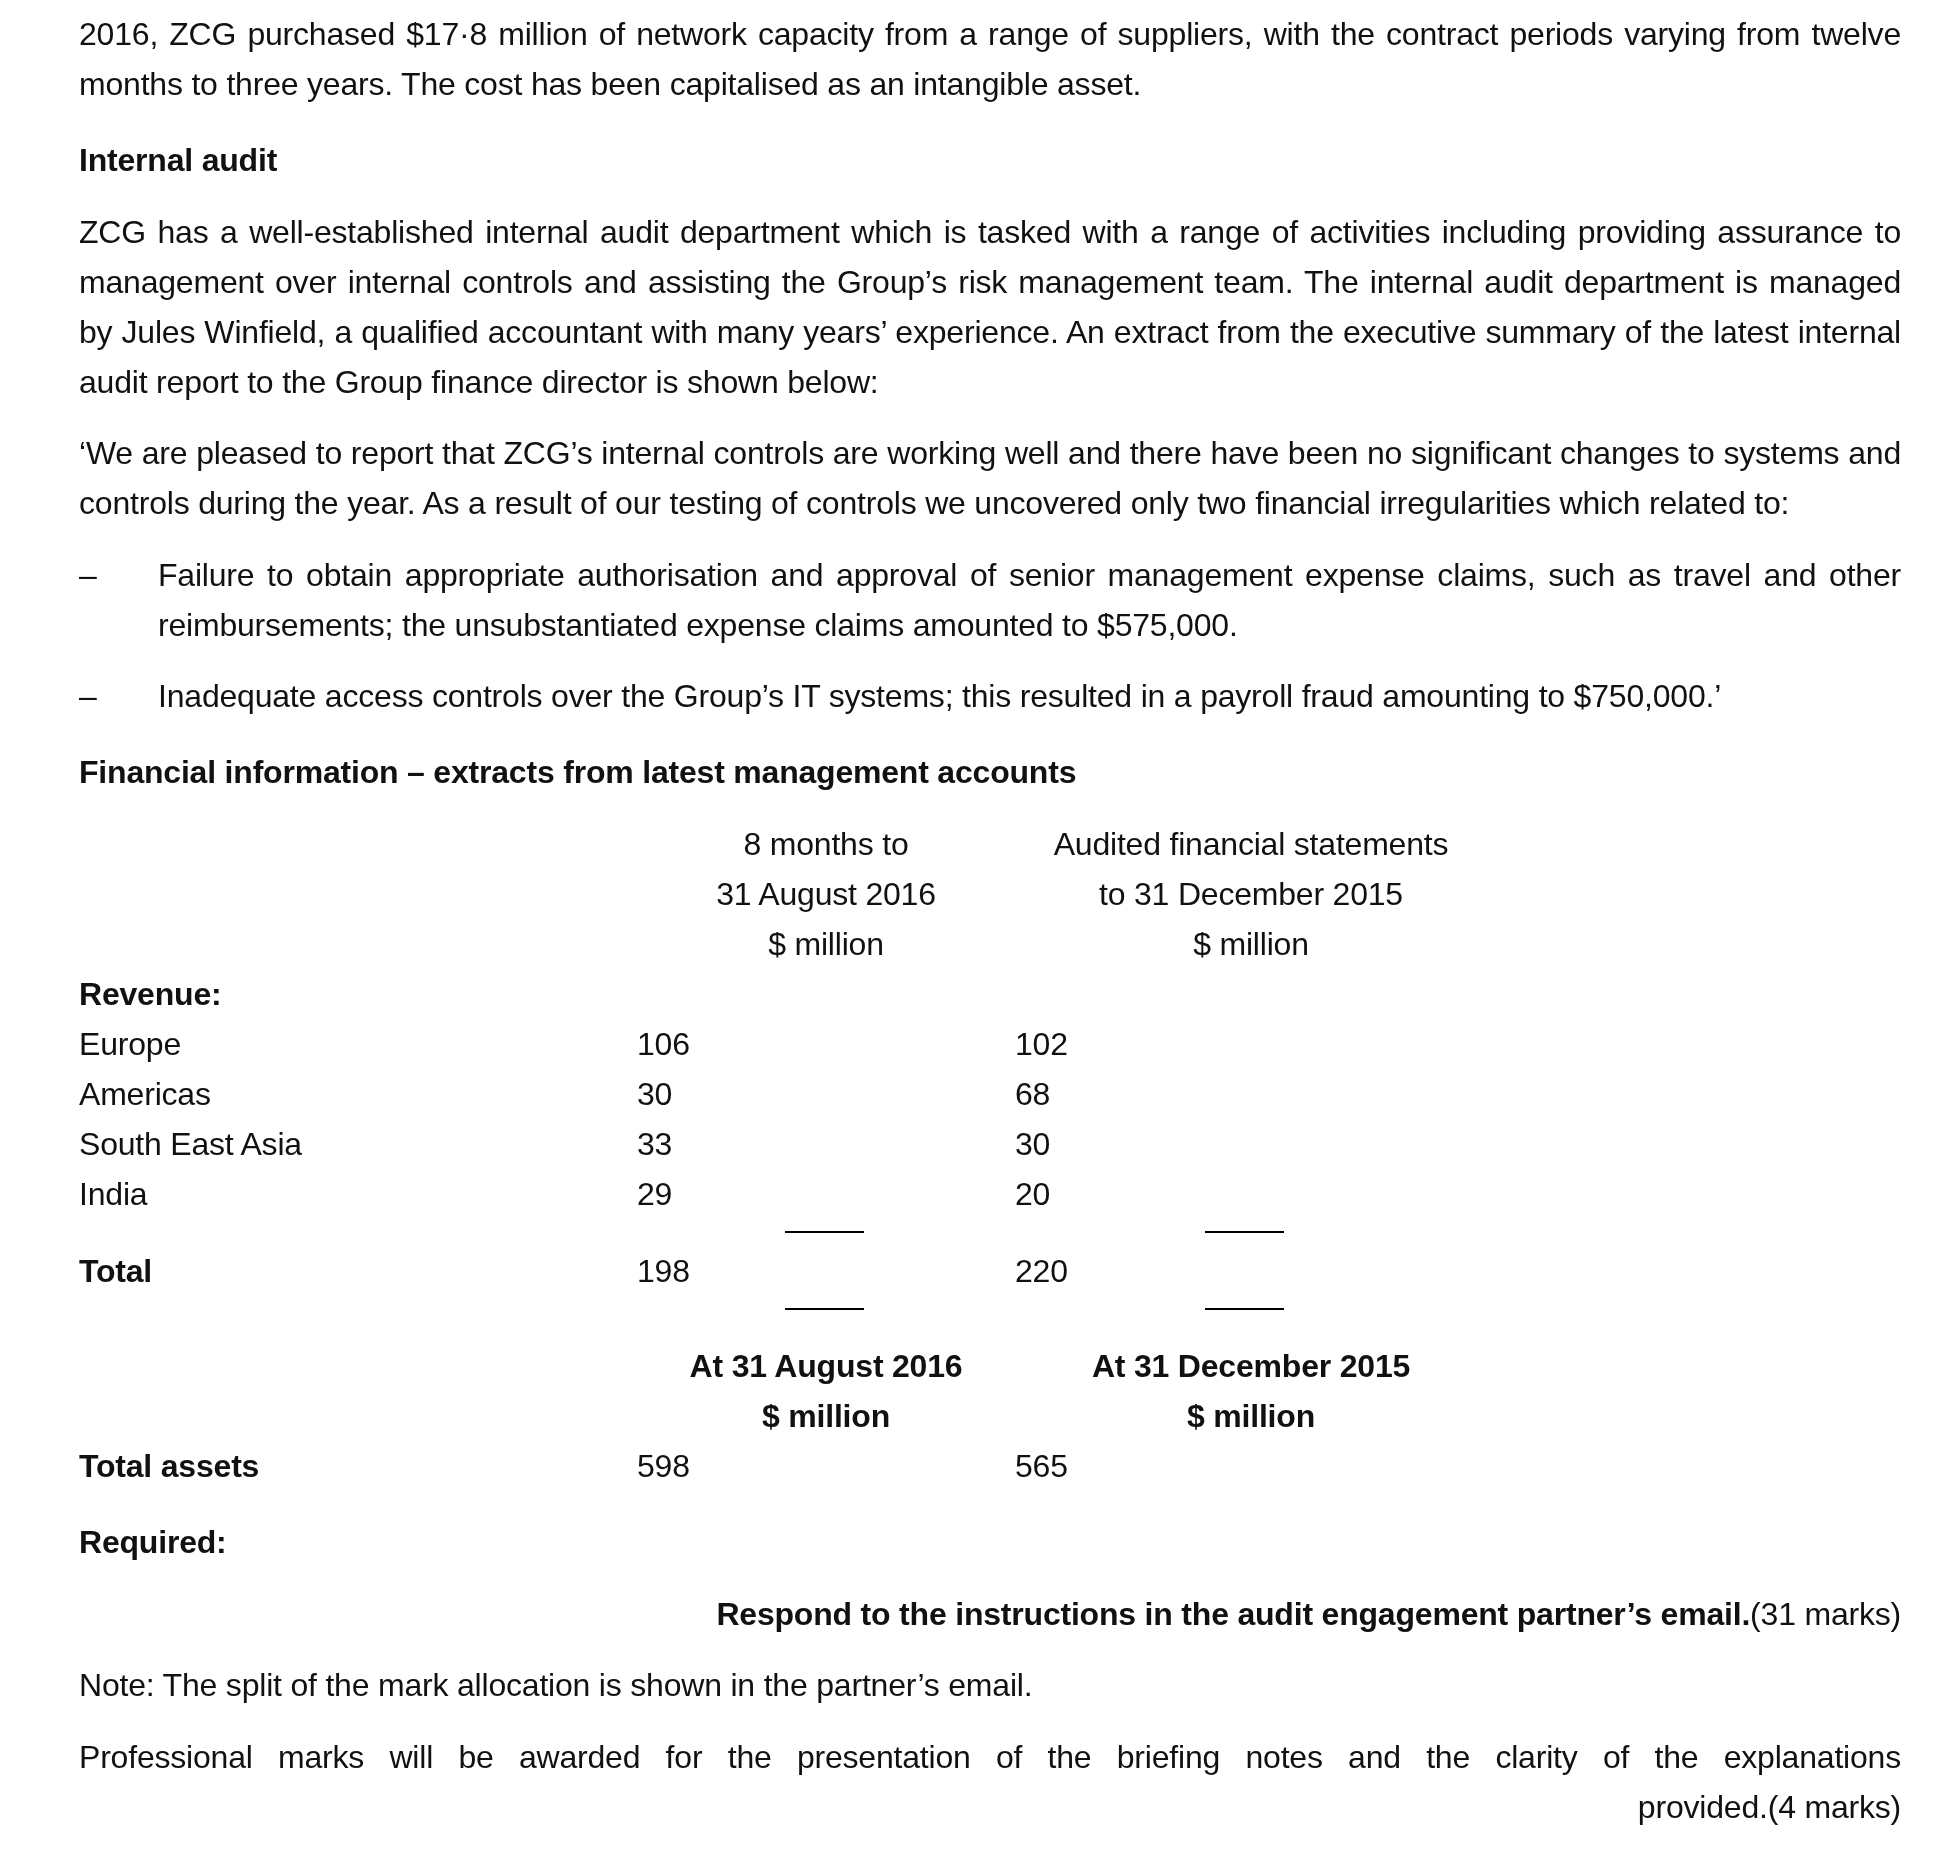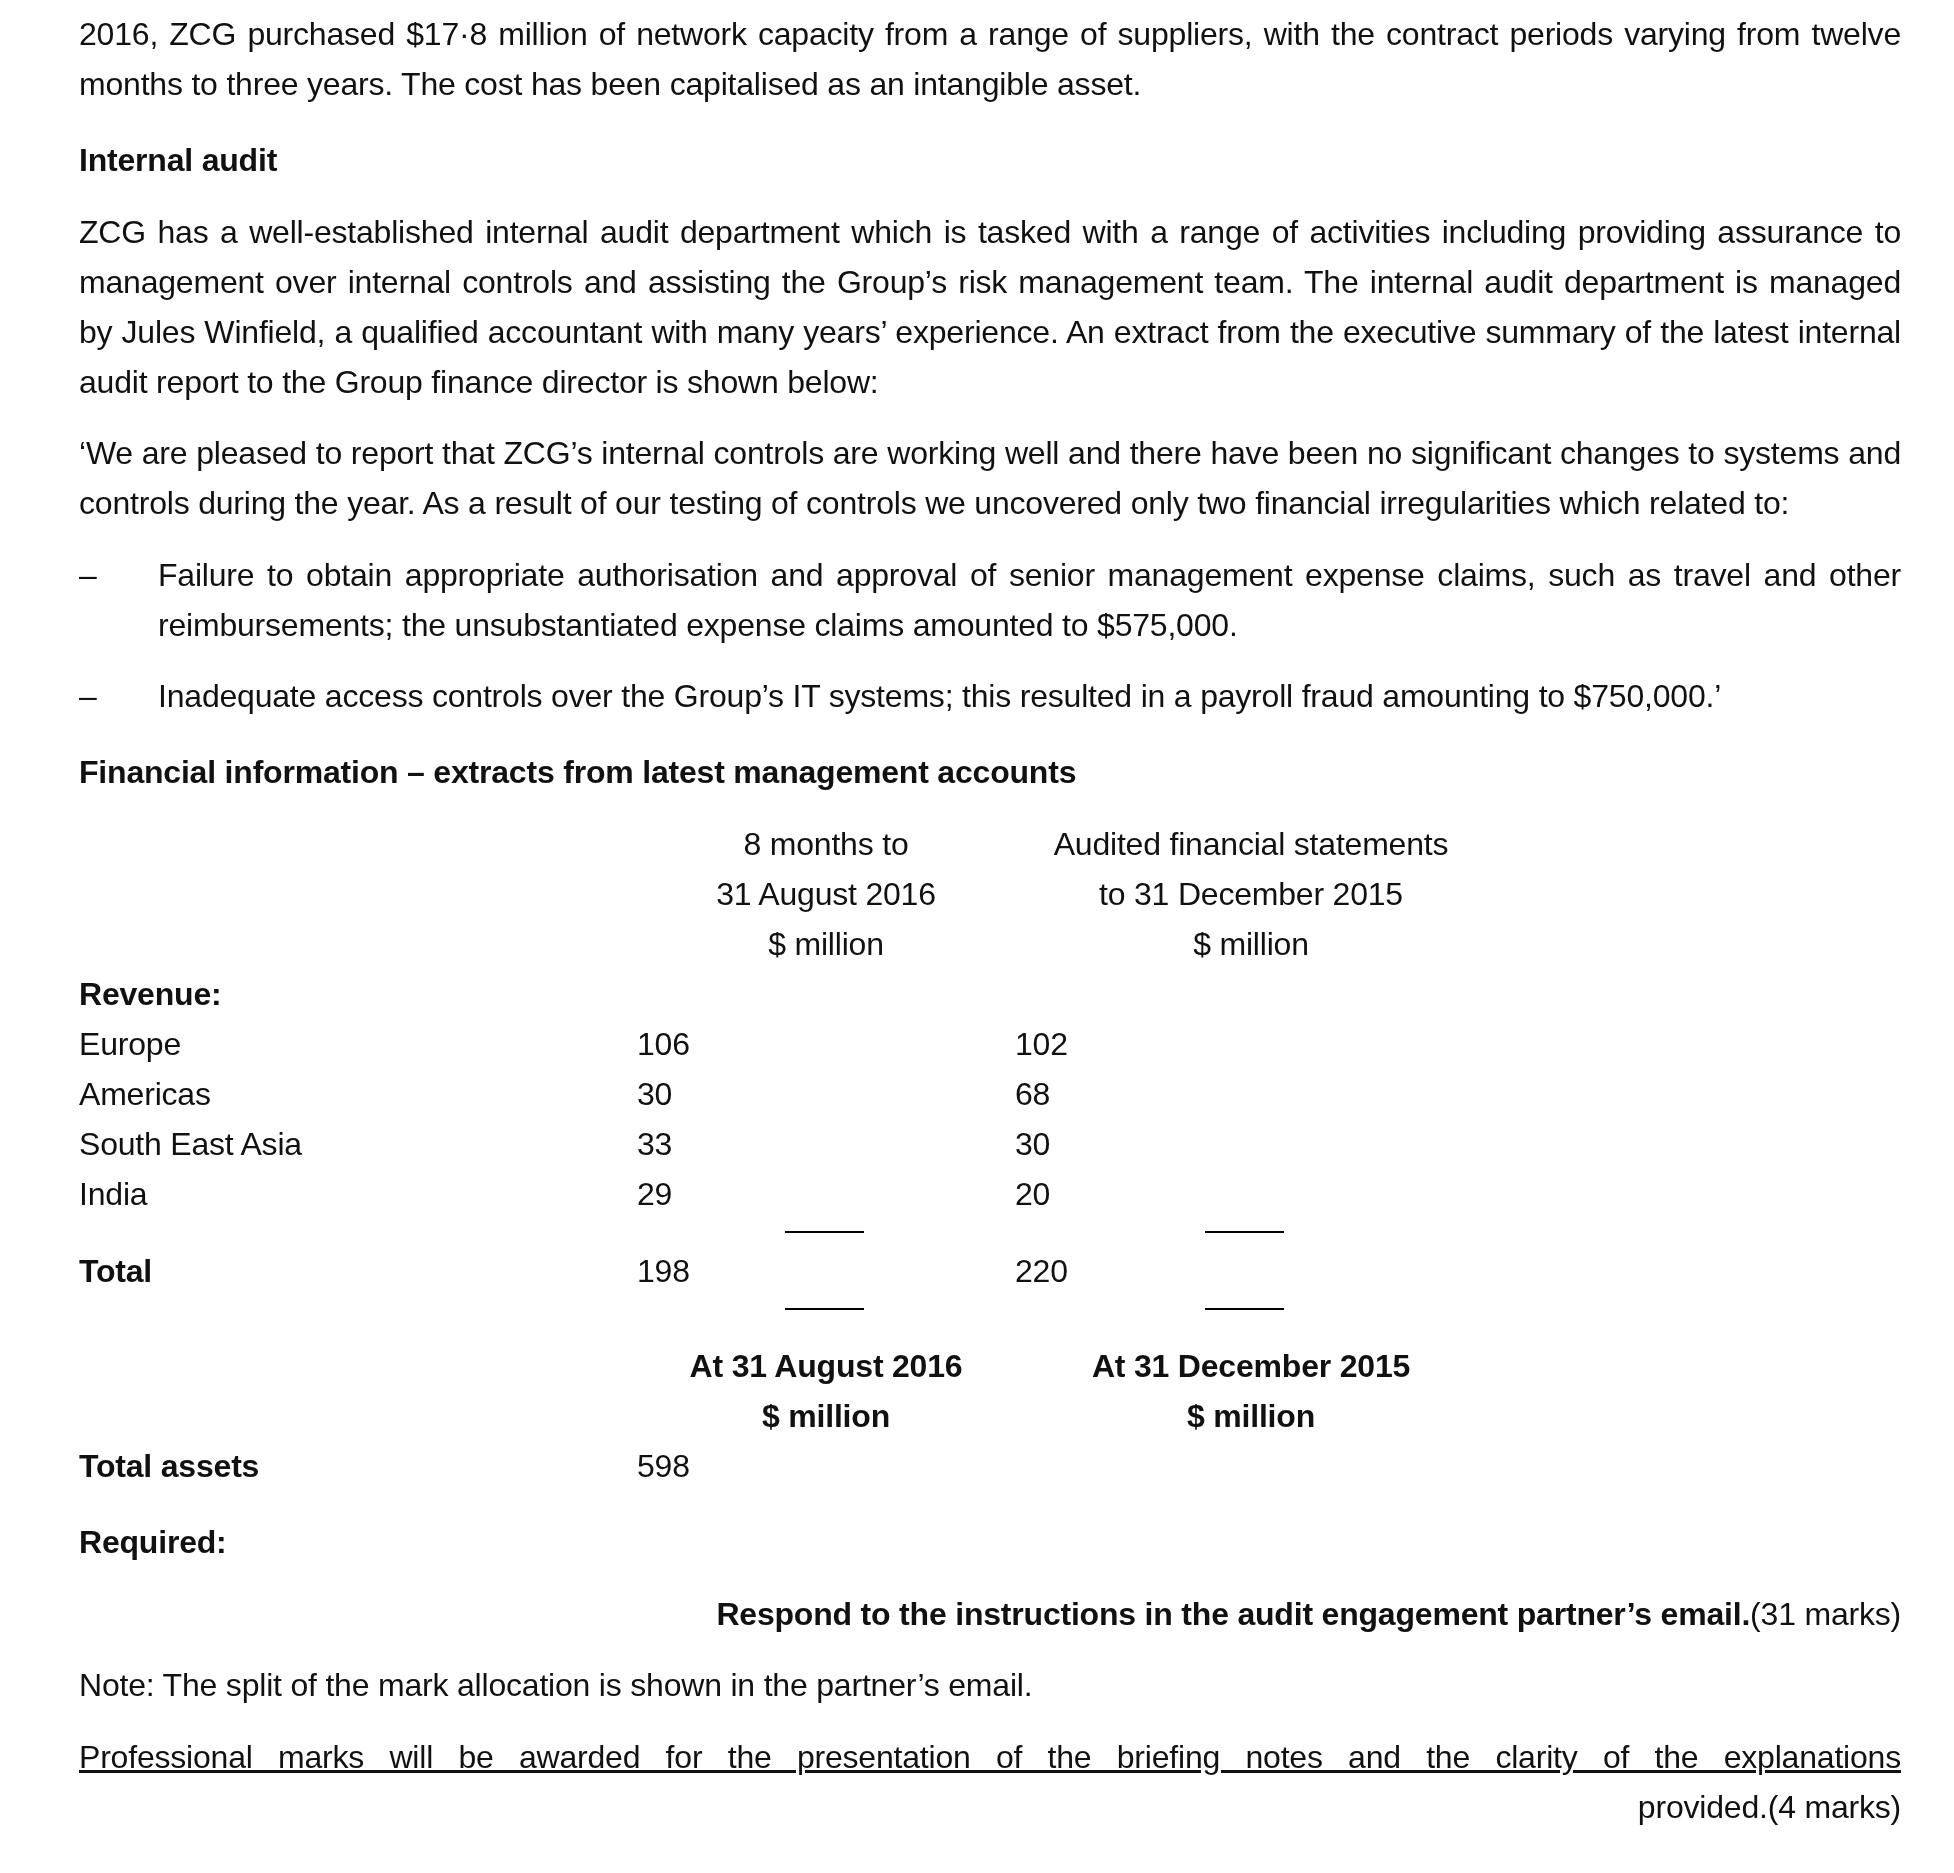--- a/index.html
+++ b/index.html
@@ -60,21 +60,20 @@
   
   .marks-line {
     display: flex;
     justify-content: flex-end;
     align-items: baseline;
   }
   .justify-full {
     text-align: justify;
     text-align-last: justify;
     display: block;
-    text-decoration: underline;
   }
 </style>
 </head>
 <body>
 
 <p class="para block">2016, ZCG purchased $17·8 million of network capacity from a range of suppliers, with the contract periods varying from twelve months to three years. The cost has been capitalised as an intangible asset.</p>
 
 <div class="heading block">Internal audit</div>
 
 <p class="para block">ZCG has a well-established internal audit department which is tasked with a range of activities including providing assurance to management over internal controls and assisting the Group’s risk management team. The internal audit department is managed by Jules Winfield, a qualified accountant with many years’ experience. An extract from the executive summary of the latest internal audit report to the Group finance director is shown below:</p>
@@ -172,20 +171,21 @@
     <div class="cell-hdr col2 bold">At 31 December 2015</div>
   </div>
   <div class="fin-row">
     <div class="cell-label"></div>
     <div class="cell-hdr col1 bold">$ million</div>
     <div class="cell-hdr col2 bold">$ million</div>
   </div>
   <div class="fin-row">
     <div class="cell-label bold">Total assets</div>
     <div class="cell-num col1">598</div>
+    <div class="cell-num col2">565</div>
   </div>
 </div>
 
 <div class="heading block">Required:</div>
 
 <div class="marks-line block">
   <span class="bold">Respond to the instructions in the audit engagement partner’s email.</span>
   <span>(31 marks)</span>
 </div>
 

